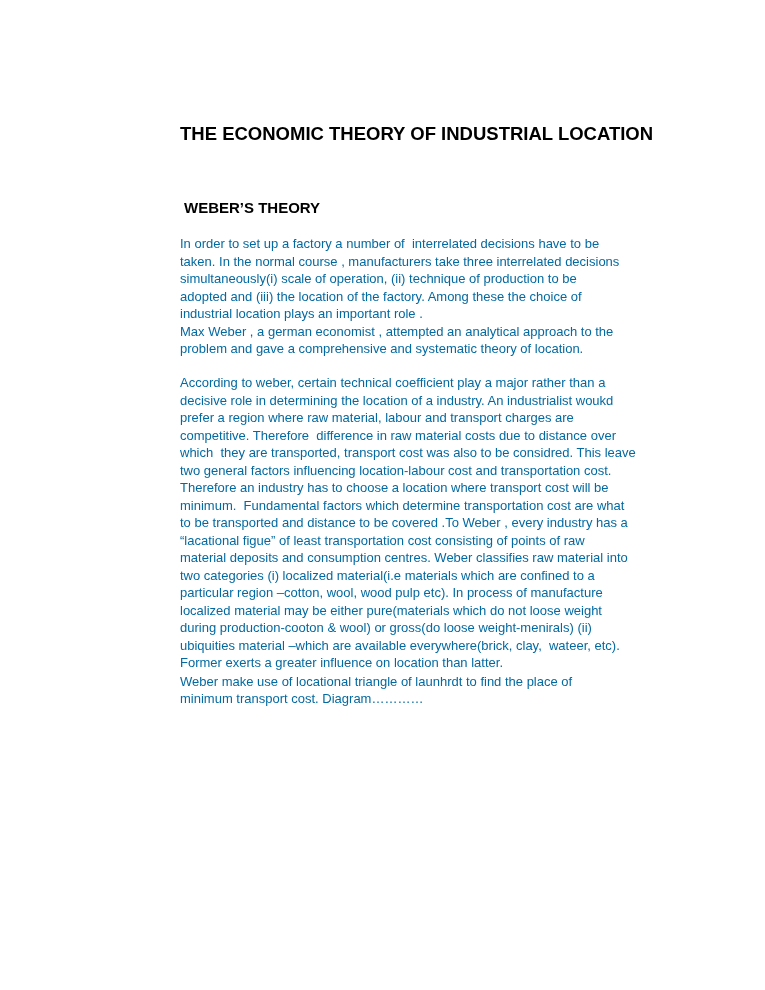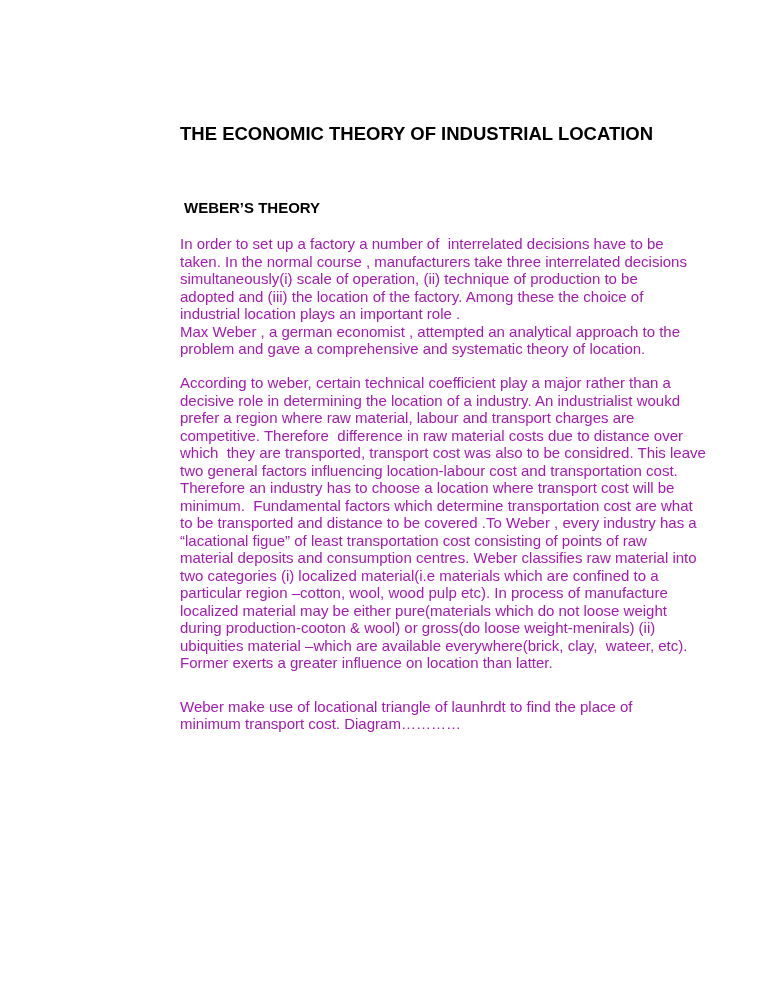--- a/index.html
+++ b/index.html
@@ -34,28 +34,28 @@
   .section-heading {
     margin: 54px 0 0 4px;
     font-size: 15px;
     line-height: 17.5px;
     font-weight: bold;
     color: #000000;
     white-space: pre-wrap;
   }
   .para {
     margin: 0;
-    font-size: 15px;
+    font-size: 13px;
     line-height: 17.5px;
     white-space: pre-wrap;
-    color: #a21caf;
+    color: #0369a1;
   }
   .para-1 { margin-top: 18.5px; }
   .para-2 { margin-top: 16.5px; }
-  .para-3 { margin-top: 26px; }
+  .para-3 { margin-top: 1px; }
   .page-number {
     position: absolute;
     left: 180px;
     top: 924px;
     width: 471px;
     text-align: right;
     font-size: 14.5px;
     line-height: 17.5px;
     color: #2a2a2a;
   }

